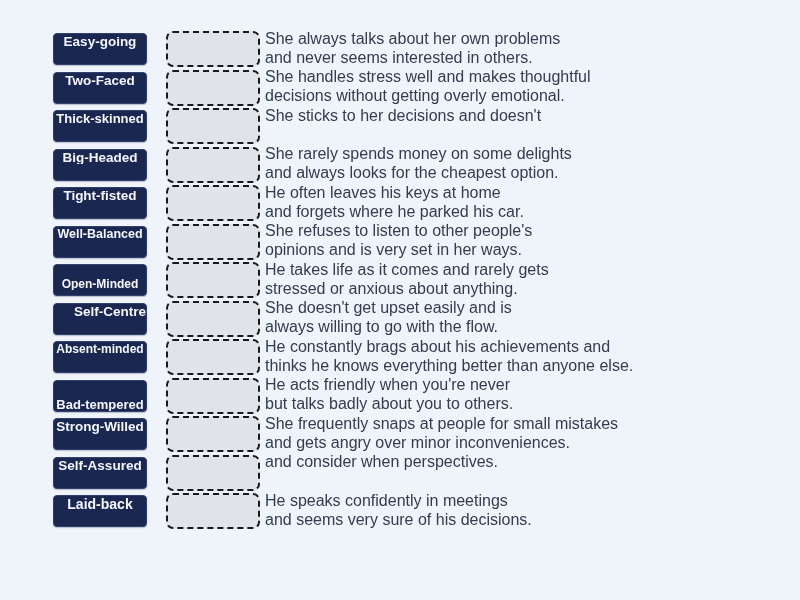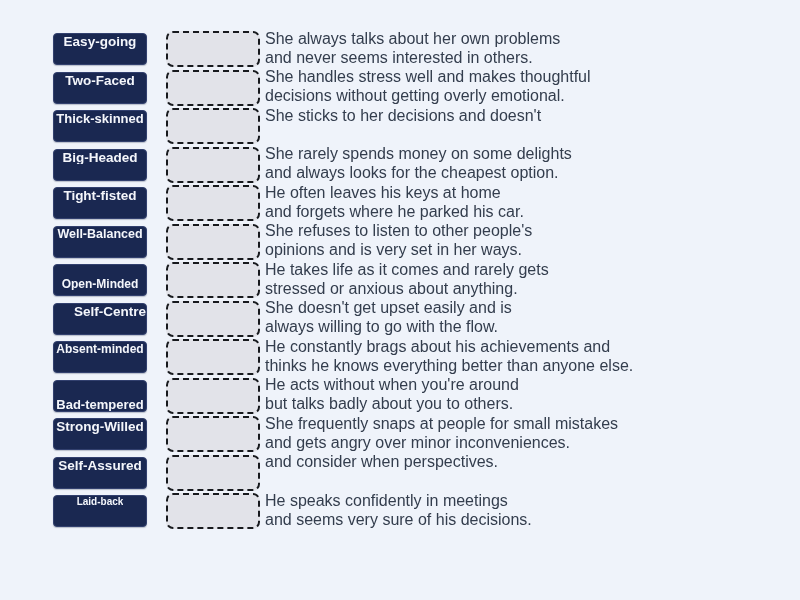--- a/index.html
+++ b/index.html
@@ -153,21 +153,21 @@
       <span>thinks he knows everything better than anyone else.</span>
     </div>
   </div>
 
   <div class="row">
     <div class="tile">
       <span class="tile-label" style="font-size: 13px; margin-top: 16px;">Bad-tempered</span>
     </div>
     <div class="slot"></div>
     <div class="desc">
-      <span>He acts without when you're around</span>
+      <span>He acts friendly when you're never</span>
       <span>but talks badly about you to others.</span>
     </div>
   </div>
 
   <div class="row">
     <div class="tile">
       <span class="tile-label" style="font-size: 13.5px;">Strong-Willed</span>
     </div>
     <div class="slot"></div>
     <div class="desc">
@@ -181,21 +181,21 @@
       <span class="tile-label" style="font-size: 13.5px;">Self-Assured</span>
     </div>
     <div class="slot"></div>
     <div class="desc">
       <span>and consider when perspectives.</span>
     </div>
   </div>
 
   <div class="row">
     <div class="tile">
-      <span class="tile-label" style="font-size: 10px;">Laid-back</span>
+      <span class="tile-label" style="font-size: 14px;">Laid-back</span>
     </div>
     <div class="slot"></div>
     <div class="desc">
       <span>He speaks confidently in meetings</span>
       <span>and seems very sure of his decisions.</span>
     </div>
   </div>
 </div>
 
 </body></html>

